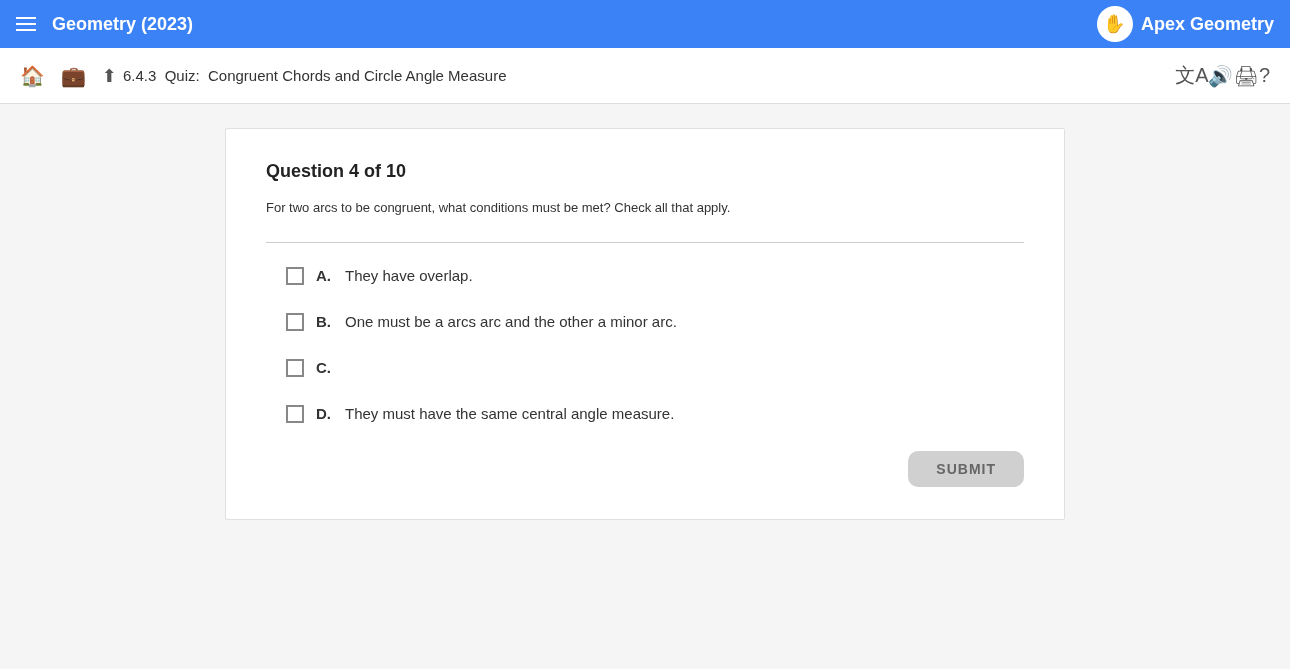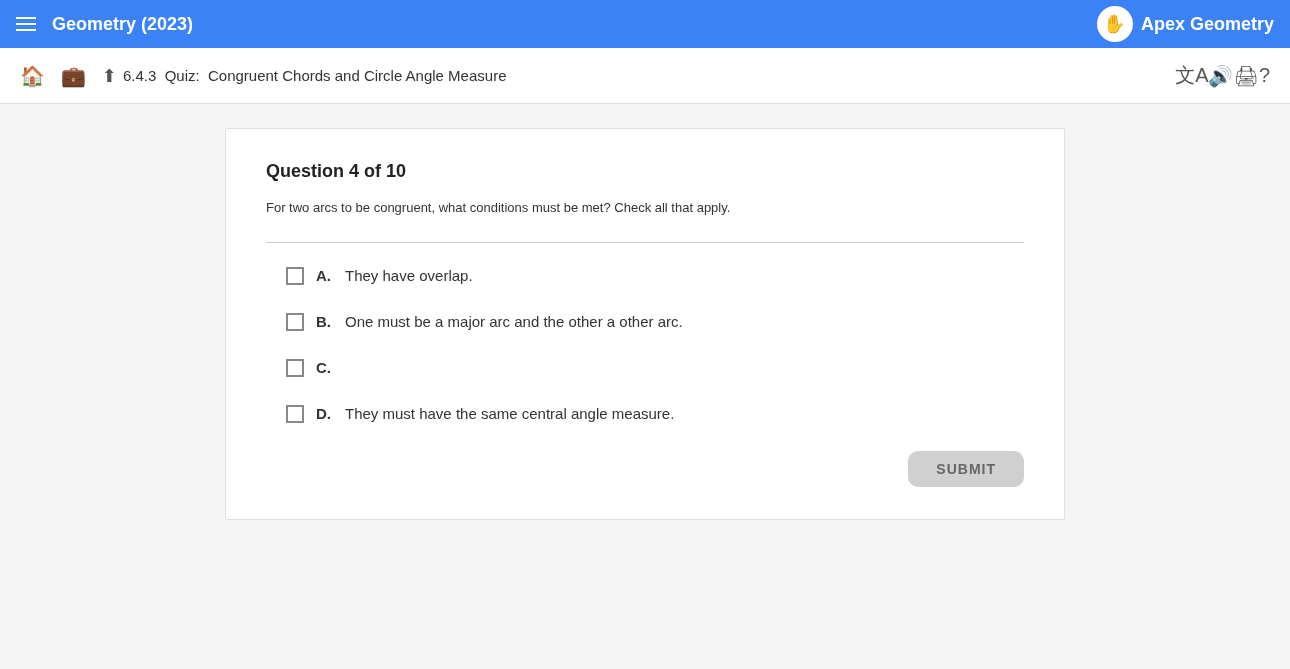--- a/index.html
+++ b/index.html
@@ -216,21 +216,21 @@
   <hr class="divider">
   <ul class="options-list">
   <li class="option-item">
       <input type="checkbox" class="option-checkbox" style="">
       <span class="option-label">A.</span>
       <span>They have overlap.</span>
     </li>
       <li class="option-item">
       <input type="checkbox" class="option-checkbox" style="">
       <span class="option-label">B.</span>
-      <span>One must be a major arc and the other a other arc.</span>
+      <span>One must be a arcs arc and the other a minor arc.</span>
     </li>
       <li class="option-item">
       <input type="checkbox" class="option-checkbox" style="">
       <span class="option-label">C.</span>
     </li>
       <li class="option-item">
       <input type="checkbox" class="option-checkbox" style="">
       <span class="option-label">D.</span>
       <span>They must have the same central angle measure.</span>
     </li>

